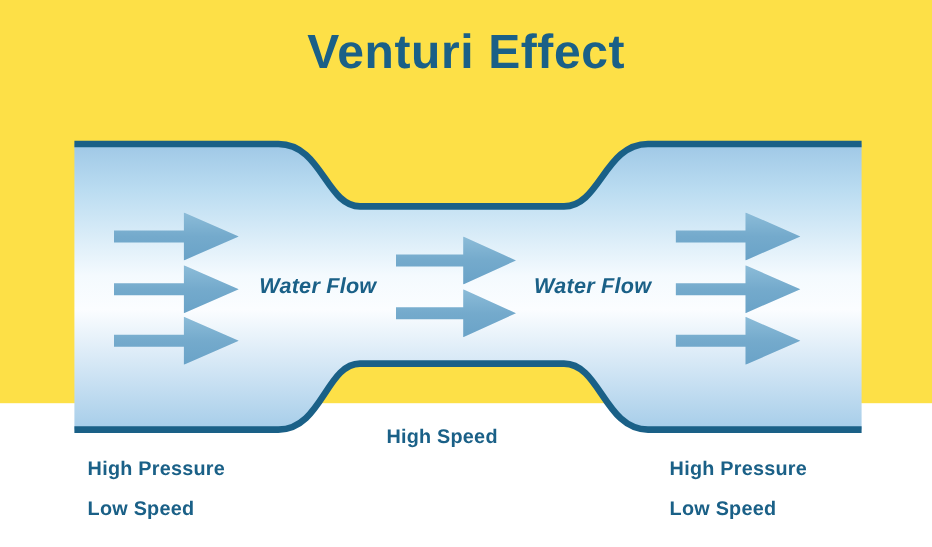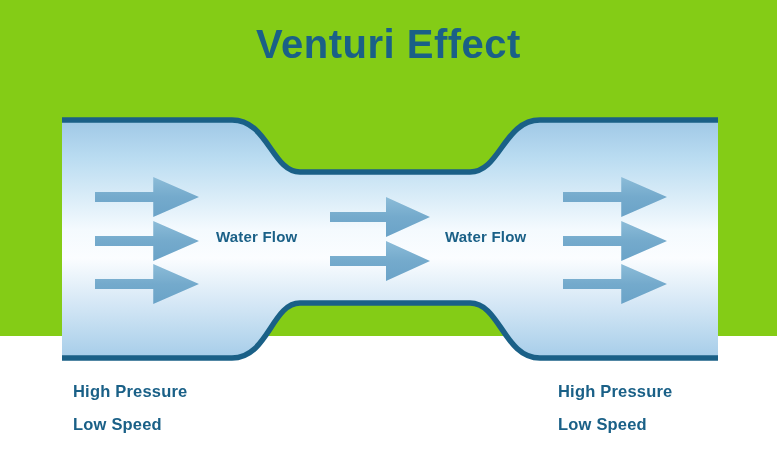--- a/index.html
+++ b/index.html
@@ -14,21 +14,21 @@
     overflow: hidden;
     font-family: "Liberation Sans", sans-serif;
   }
 
   #canvas {
     position: absolute;
     left: 0;
     top: 0;
     width: 777px;
     height: 336px;
-    background: #84cc16;
+    background: #fde047;
   }
 
   
   #title {
     position: absolute;
     left: 0;
     top: 22px;
     width: 777px;
     text-align: center;
     font-size: 40px;
@@ -51,21 +51,21 @@
   
   .lbl {
     position: absolute;
     color: #1a6087;
     font-weight: bold;
     font-family: "Liberation Sans", sans-serif;
     white-space: nowrap;
     font-size: 16.5px;
     letter-spacing: 0.2px;
   }
-  .lbl.flow { font-size: 15px; }
+  .lbl.flow { font-size: 18px; font-style: italic; }
 
   #wf-left  { left: 216px; top: 228px; }
   #wf-right { left: 445px; top: 228px; }
 
   #throat-lo-press { left: 322px; top: 319px; }
   #throat-hi-speed { left: 322px; top: 355px; }
 
   #left-hi-press { left: 73px;  top: 382px; }
   #left-lo-speed { left: 73px;  top: 415px; }
 
@@ -147,20 +147,21 @@
 
     <path d="M 62,358 L 232,358 C 268,358 272,303 300,303 L 470,303
              C 500,303 504,358 540,358 L 718,358" fill="none" stroke="#1a6087" stroke-width="5.5" stroke-linecap="butt" stroke-linejoin="round"></path>
   </svg>
 
   <div class="lbl flow" id="wf-left">Water Flow</div>
 
   <div class="lbl flow" id="wf-right">Water Flow</div>
 
 
+  <div class="lbl" id="throat-hi-speed">High Speed</div>
 
   <div class="lbl" id="left-hi-press">High Pressure</div>
 
   <div class="lbl" id="left-lo-speed">Low Speed</div>
 
   <div class="lbl" id="right-hi-press">High Pressure</div>
 
   <div class="lbl" id="right-lo-speed">Low Speed</div>
 
 </div>

